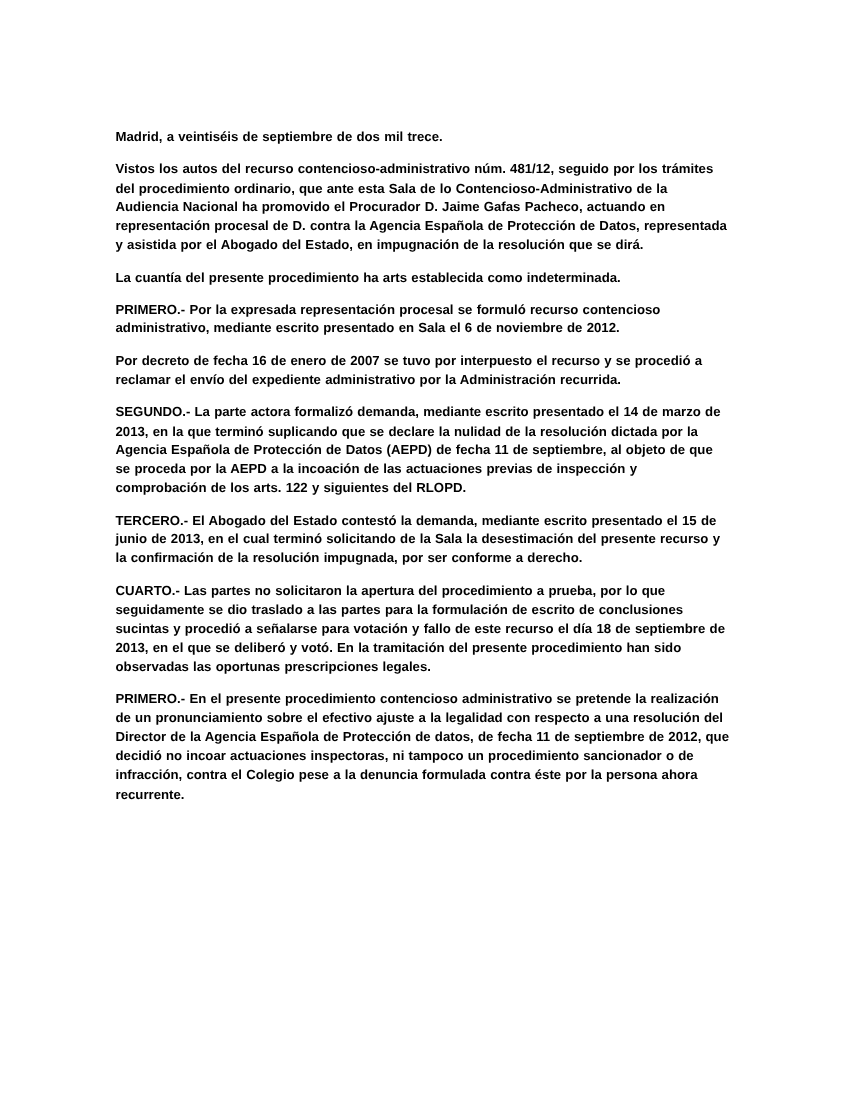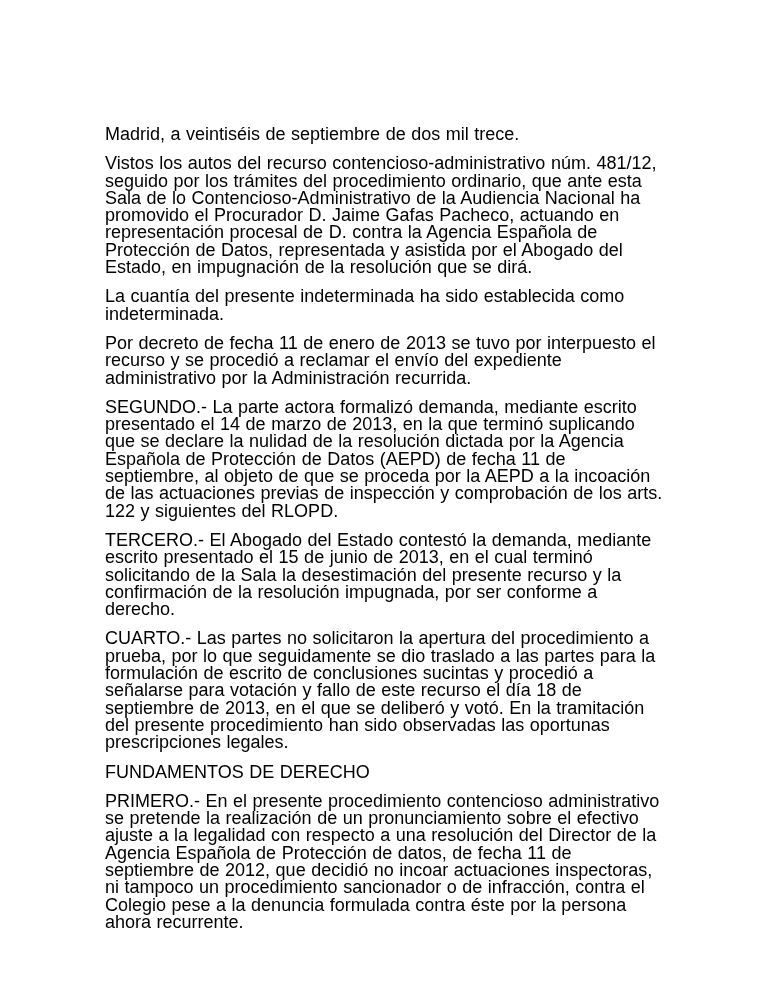--- a/index.html
+++ b/index.html
@@ -12,44 +12,45 @@
     width: 768px;
     height: 994px;
     background: #ffffff;
     overflow: hidden;
     font-family: "Liberation Sans", "DejaVu Sans", sans-serif;
     color: #000000;
   }
   .doc-body {
     position: absolute;
     left: 105px;
-    top: 126px;
+    top: 116px;
     width: 558px;
-    font-size: 18px;
+    font-size: 12px;
     line-height: 17.3px;
     letter-spacing: 0;
+    font-weight: bold;
   }
   .doc-body p {
     margin: 0 0 12px 0;
     padding: 0;
     text-align: left;
     word-spacing: 0.5px;
   }
   .doc-body p.section-heading {
     text-transform: none; 
   }
 </style>
 </head>
 <body>
 
 <div class="page">
   <div class="doc-body">
     <p>Madrid, a veintiséis de septiembre de dos mil trece.</p>
     <p>Vistos los autos del recurso contencioso-administrativo núm. 481/12, seguido por los trámites del procedimiento ordinario, que ante esta Sala de lo Contencioso-Administrativo de la Audiencia Nacional ha promovido el Procurador D. Jaime Gafas Pacheco, actuando en representación procesal de D. contra la Agencia Española de Protección de Datos, representada y asistida por el Abogado del Estado, en impugnación de la resolución que se dirá.</p>
-    <p>La cuantía del presente indeterminada ha sido establecida como indeterminada.</p>
-    <p>Por decreto de fecha 11 de enero de 2013 se tuvo por interpuesto el recurso y se procedió a reclamar el envío del expediente administrativo por la Administración recurrida.</p>
+    <p>La cuantía del presente procedimiento ha arts establecida como indeterminada.</p>
+    <p>PRIMERO.- Por la expresada representación procesal se formuló recurso contencioso administrativo, mediante escrito presentado en Sala el 6 de noviembre de 2012.</p>
+    <p>Por decreto de fecha 16 de enero de 2007 se tuvo por interpuesto el recurso y se procedió a reclamar el envío del expediente administrativo por la Administración recurrida.</p>
     <p>SEGUNDO.- La parte actora formalizó demanda, mediante escrito presentado el 14 de marzo de 2013, en la que terminó suplicando que se declare la nulidad de la resolución dictada por la Agencia Española de Protección de Datos (AEPD) de fecha 11 de septiembre, al objeto de que se proceda por la AEPD a la incoación de las actuaciones previas de inspección y comprobación de los arts. 122 y siguientes del RLOPD.</p>
     <p>TERCERO.- El Abogado del Estado contestó la demanda, mediante escrito presentado el 15 de junio de 2013, en el cual terminó solicitando de la Sala la desestimación del presente recurso y la confirmación de la resolución impugnada, por ser conforme a derecho.</p>
     <p>CUARTO.- Las partes no solicitaron la apertura del procedimiento a prueba, por lo que seguidamente se dio traslado a las partes para la formulación de escrito de conclusiones sucintas y procedió a señalarse para votación y fallo de este recurso el día 18 de septiembre de 2013, en el que se deliberó y votó. En la tramitación del presente procedimiento han sido observadas las oportunas prescripciones legales.</p>
-    <p class="section-heading">FUNDAMENTOS DE DERECHO</p>
     <p>PRIMERO.- En el presente procedimiento contencioso administrativo se pretende la realización de un pronunciamiento sobre el efectivo ajuste a la legalidad con respecto a una resolución del Director de la Agencia Española de Protección de datos, de fecha 11 de septiembre de 2012, que decidió no incoar actuaciones inspectoras, ni tampoco un procedimiento sancionador o de infracción, contra el Colegio pese a la denuncia formulada contra éste por la persona ahora recurrente.</p>
   </div>
 </div>
 
 </body></html>

